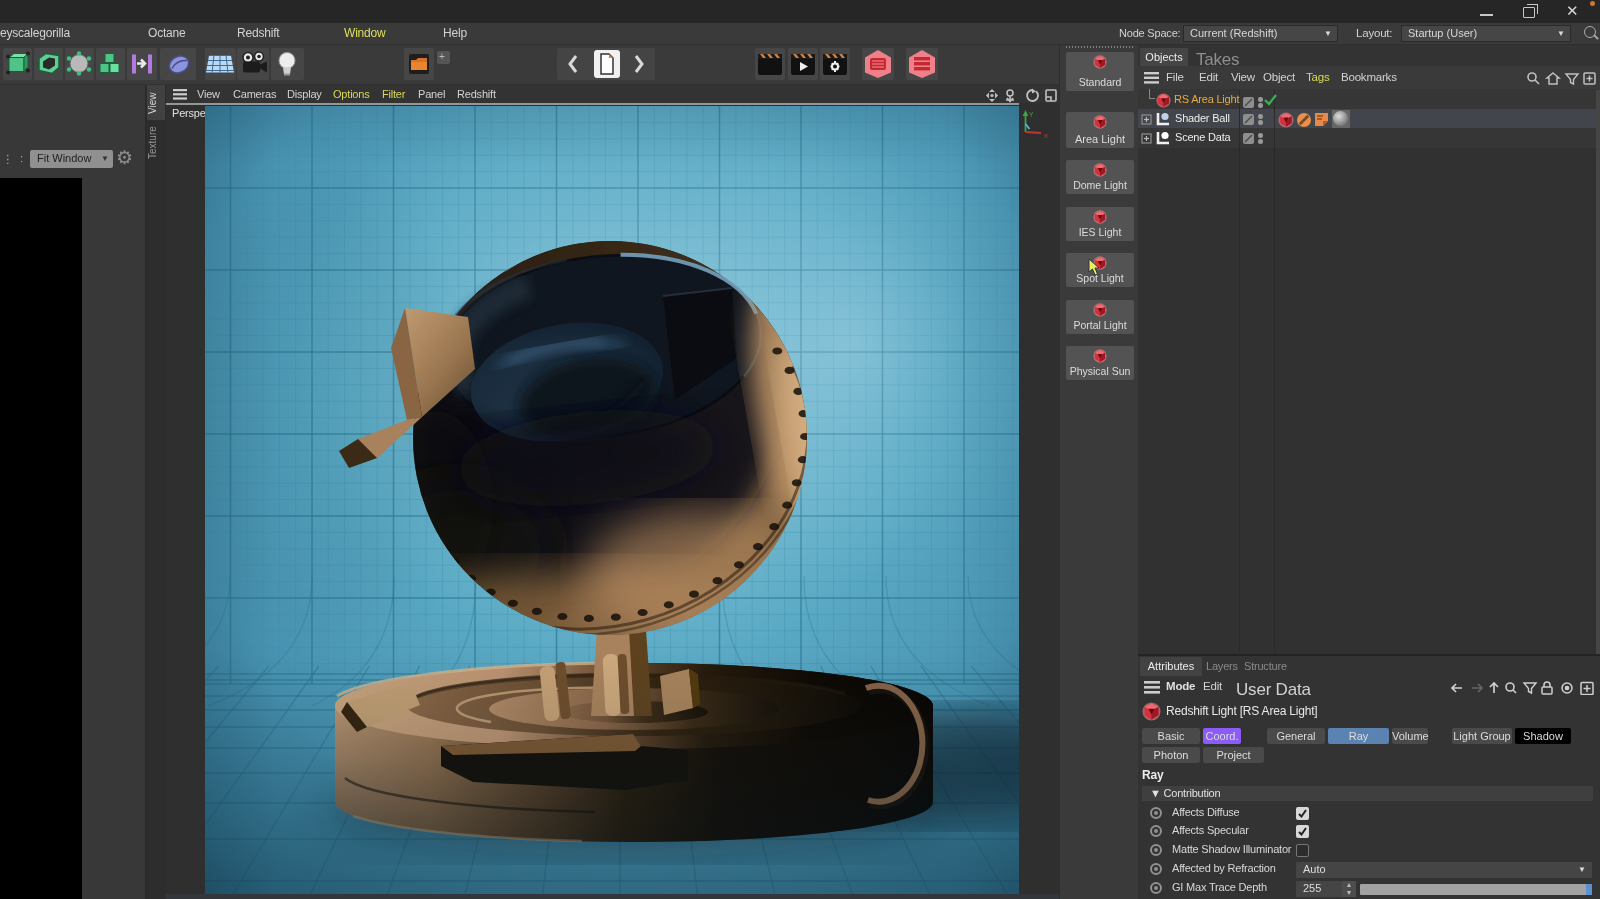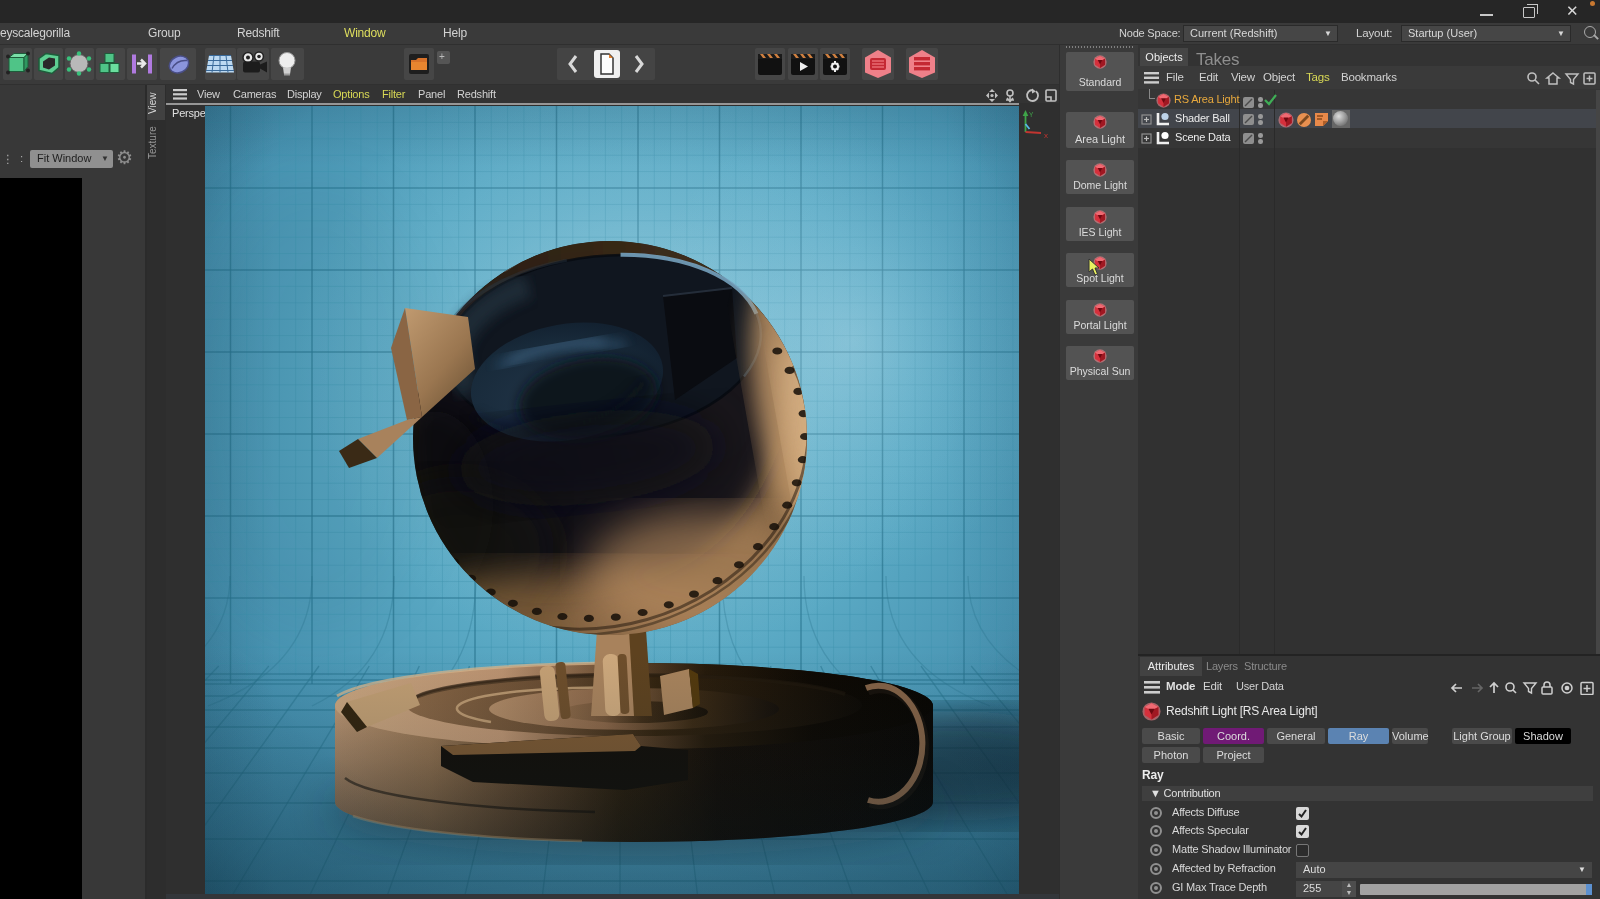--- a/index.html
+++ b/index.html
@@ -12,21 +12,21 @@
 
 <div class="abs" style="left:0;top:0;width:1600px;height:23px;background:#262626"></div>
 <div class="abs" style="left:1480px;top:14px;width:13px;height:2px;background:#c8c8c8"></div>
 <div class="abs" style="left:1523px;top:7px;width:12px;height:11px;border:1.5px solid #c8c8c8;border-radius:1px"></div>
 <div class="abs" style="left:1527px;top:4px;width:11px;height:10px;border:1.5px solid #c8c8c8;border-left:none;border-bottom:none"></div>
 <div class="abs" style="left:1566px;top:2px;color:#d8d8d8;font-size:15px">✕</div>
 <div class="abs" style="left:1590px;top:1px;width:5px;height:5px;background:#c87830;border-radius:50%"></div>
 
 <div class="abs" style="left:0;top:23px;width:1600px;height:22px;background:#3a3a3a;border-bottom:1px solid #2f2f2f"></div>
 <div class="txt" style="left:0px;top:26px;font-size:12px">eyscalegorilla</div>
-<div class="txt" style="left:148px;top:26px;font-size:12px">Group</div>
+<div class="txt" style="left:148px;top:26px;font-size:12px">Octane</div>
 <div class="txt" style="left:237px;top:26px;font-size:12px">Redshift</div>
 <div class="txt" style="left:344px;top:26px;font-size:12px;color:#dede5e">Window</div>
 <div class="txt" style="left:443px;top:26px;font-size:12px">Help</div>
 <div class="txt" style="left:1119px;top:27px;font-size:11px">Node Space:</div>
 <div class="abs" style="left:1183px;top:25px;width:155px;height:17px;background:#464646;border:1px solid #2a2a2a;color:#d8d8d8;font-size:11px;line-height:15px;padding-left:6px">Current (Redshift)<span style="float:right;margin-right:5px;font-size:8px">▼</span></div>
 <div class="txt" style="left:1356px;top:27px;font-size:11.5px">Layout:</div>
 <div class="abs" style="left:1401px;top:25px;width:170px;height:17px;background:#464646;border:1px solid #2a2a2a;color:#d8d8d8;font-size:11px;line-height:15px;padding-left:6px">Startup (User)<span style="float:right;margin-right:5px;font-size:8px">▼</span></div>
 <div class="abs" style="left:1584px;top:26px;width:12px;height:12px;border:1.7px solid #aaa;border-radius:50%"></div>
 <div class="abs" style="left:1593px;top:36px;width:6px;height:2px;background:#aaa;transform:rotate(45deg)"></div>
 
@@ -774,21 +774,21 @@
 <div class="abs" style="left:1140px;top:657px;width:62px;height:19px;background:#424242;color:#ececec;font-size:11px;text-align:center;line-height:19px">Attributes</div>
 <div class="txt" style="left:1206px;top:660px;color:#8a8a8a;font-size:11px">Layers</div>
 <div class="txt" style="left:1244px;top:660px;color:#8a8a8a;font-size:11px">Structure</div>
 <svg class="abs" style="left:1144px;top:681px" width="16" height="13">
       <rect width="16" height="2.6" y="0" fill="#ccc"></rect>
       <rect width="16" height="2.6" y="5" fill="#ccc"></rect>
       <rect width="16" height="2.6" y="10" fill="#ccc"></rect>
     </svg>
 <div class="txt" style="left:1166px;top:680px;font-size:11.5px;font-weight:bold;color:#e0e0e0">Mode</div>
 <div class="txt" style="left:1203px;top:680px;font-size:11.5px">Edit</div>
-<div class="txt" style="left:1236px;top:680px;font-size:11px">User Data</div>
+<div class="txt" style="left:1236px;top:680px;font-size:17px">User Data</div>
 <svg class="abs" style="left:1450px;top:681px" width="146" height="14" viewBox="0 0 146 14">
 <g stroke="#cfcfcf" stroke-width="1.7" fill="none">
         <path d="M12,7 L2,7 M6,3 L2,7 L6,11"></path>
       </g>
 <g stroke="#666" stroke-width="1.7" fill="none">
         <path d="M22,7 L32,7 M28,3 L32,7 L28,11"></path>
       </g>
 <g stroke="#cfcfcf" stroke-width="1.7" fill="none">
         <path d="M44,12 L44,2 M40,6 L44,2 L48,6"></path>
       </g>
@@ -814,21 +814,21 @@
 
 <svg style="position:absolute;left:1142px;top:702px" width="19" height="19" viewBox="0 0 16 16">
 <circle cx="8" cy="8" r="7.6" fill="#f2848c" opacity="0.6"></circle>
 <polygon points="8,1 13.8,4.3 13.8,11 8,14.8 2.2,11 2.2,4.3" fill="#d5303c"></polygon>
 <polygon points="8,1 13.8,4.3 8,7.2 2.2,4.3" fill="#ef6a73"></polygon>
 <polygon points="8,7.2 13.8,4.3 13.8,11 8,14.8" fill="#a01822"></polygon>
 <polygon points="5.4,5.6 10.6,5.6 8,10.6" fill="#6e0810"></polygon>
 </svg>
 <div class="txt" style="left:1166px;top:704px;font-size:12px;color:#e8e8e8">Redshift Light [RS Area Light]</div>
 <div class="tabbtn" style="left:1142px;top:728px;width:58px;background:#4a4a4a">Basic</div>
-<div class="tabbtn" style="left:1203px;top:728px;width:61px;background:#701a75">Coord.</div>
+<div class="tabbtn" style="left:1203px;top:728px;width:38px;background:#8b5cf6">Coord.</div>
 <div class="tabbtn" style="left:1267px;top:728px;width:58px;background:#4a4a4a">General</div>
 <div class="tabbtn" style="left:1328px;top:728px;width:61px;background:#5b83b2">Ray</div>
 <div class="tabbtn" style="left:1392px;top:728px;width:36px;background:#4a4a4a">Volume</div>
 <div class="tabbtn" style="left:1452px;top:728px;width:60px;background:#4a4a4a">Light Group</div>
 <div class="tabbtn" style="left:1515px;top:728px;width:56px;background:#000000">Shadow</div>
 <div class="tabbtn" style="left:1142px;top:747px;width:58px">Photon</div>
 <div class="tabbtn" style="left:1203px;top:747px;width:61px">Project</div>
 <div class="txt" style="left:1142px;top:768px;font-weight:bold;font-size:12px;color:#ececec">Ray</div>
 <div class="abs" style="left:1142px;top:786px;width:451px;height:15px;background:#3f3f3f"></div>
 <div class="txt" style="left:1150px;top:787px;font-size:11px;color:#e0e0e0">▼&nbsp;Contribution</div>

